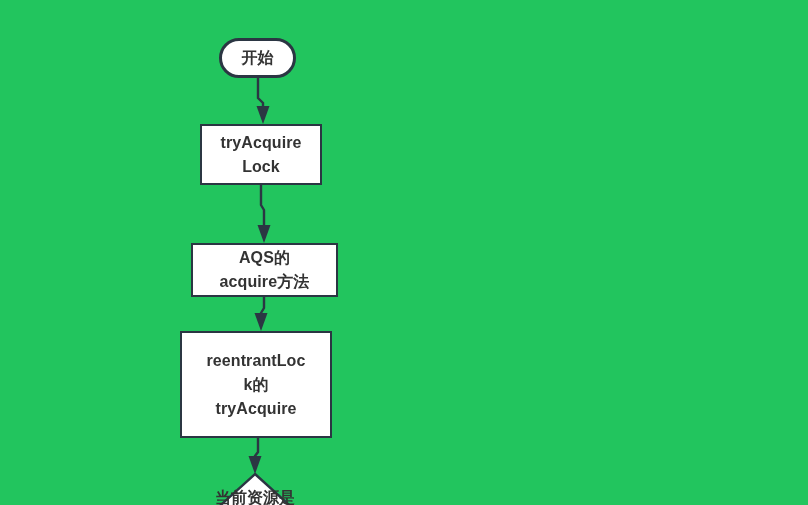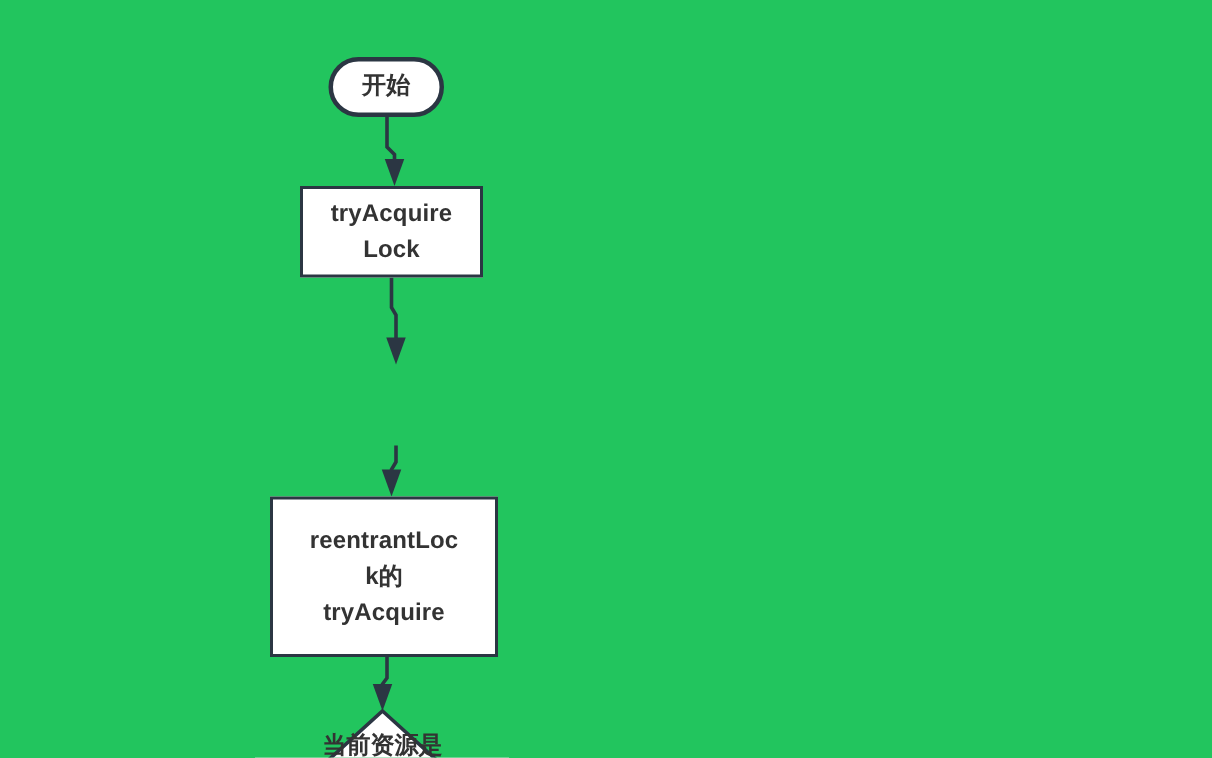--- a/index.html
+++ b/index.html
@@ -110,20 +110,24 @@
 
   <div class="node node-start" style="left:219px; top:38px; width:77px; height:40px;">
     <span class="node-label">开始</span>
   </div>
 
   <div class="node" style="left:200px; top:124px; width:122px; height:61px;">
     <span class="node-label">tryAcquire
 Lock</span>
   </div>
 
+  <div class="node" style="left:191px; top:243px; width:147px; height:54px;">
+    <span class="node-label">AQS的
+acquire方法</span>
+  </div>
 
   <div class="node" style="left:180px; top:331px; width:152px; height:107px;">
     <span class="node-label">reentrantLoc
 k的
 tryAcquire</span>
   </div>
 
   <div class="decision-label" style="left:180px; top:486px; width:150px;">当前资源是</div>
 
 </div>

